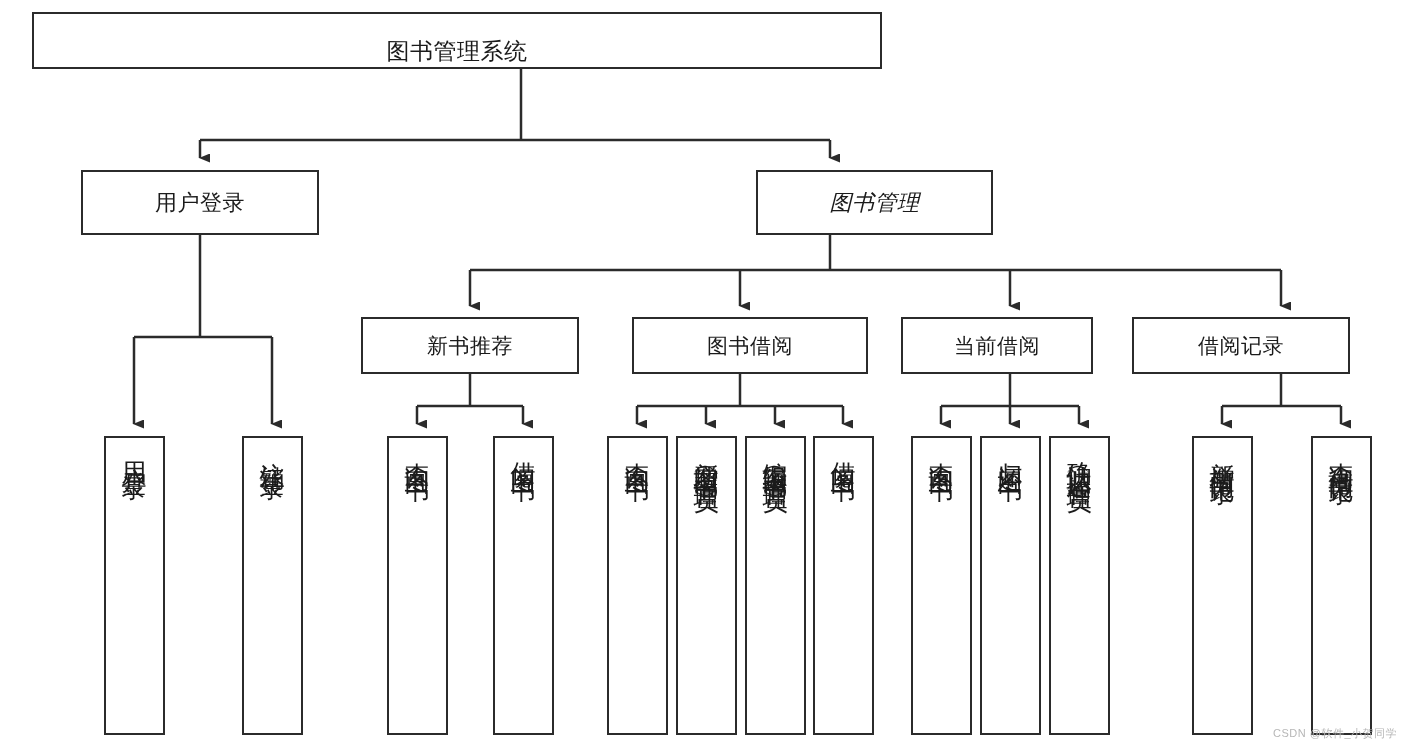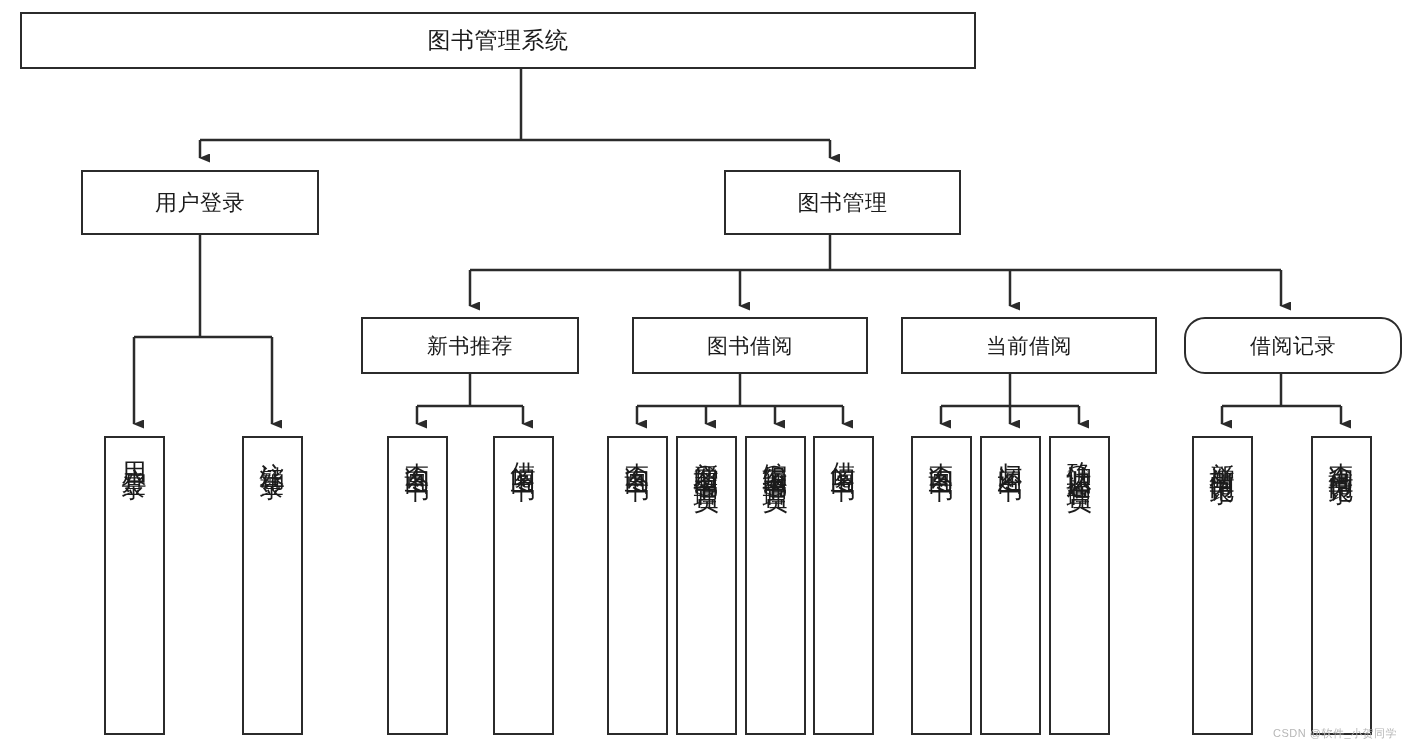--- a/index.html
+++ b/index.html
@@ -35,38 +35,38 @@
     color: #1b1b1b;
     z-index: 2;
   }
   .node .label {
     display: block;
     text-align: center;
     letter-spacing: 0.5px;
   }
   
   .node.root {
-    left: 20px; top: 12px;
-    width: 956px; height: 57px;
+    left: 32px; top: 12px;
+    width: 850px; height: 57px; align-items: flex-end;
   }
   .node.root .label { font-size: 23px; }
 
   
   .node.l1 { height: 65px; }
   .node.l1 .label { font-size: 22px; }
   .node.n-user-login  { left: 81px;  top: 170px; width: 238px; }
-  .node.n-book-manage { left: 724px; top: 170px; width: 237px; }
+  .node.n-book-manage { left: 756px; top: 170px; width: 237px; font-style: italic; }
 
   
   .node.l2 { top: 317px; height: 57px; }
   .node.l2 .label { font-size: 21px; }
   .node.n-new-book  { left: 361px;  width: 218px; }
   .node.n-borrow    { left: 632px;  width: 236px; }
-  .node.n-current   { left: 901px;  width: 256px; }
-  .node.n-record    { left: 1184px; width: 218px; border-radius: 21px; }
+  .node.n-current   { left: 901px;  width: 192px; }
+  .node.n-record    { left: 1132px; width: 218px; }
 
   
   .node.leaf {
     top: 436px;
     height: 299px;
     width: 61px;
     border-width: 2.5px;
     align-items: flex-start;
     justify-content: center;
     padding-top: 4px;

